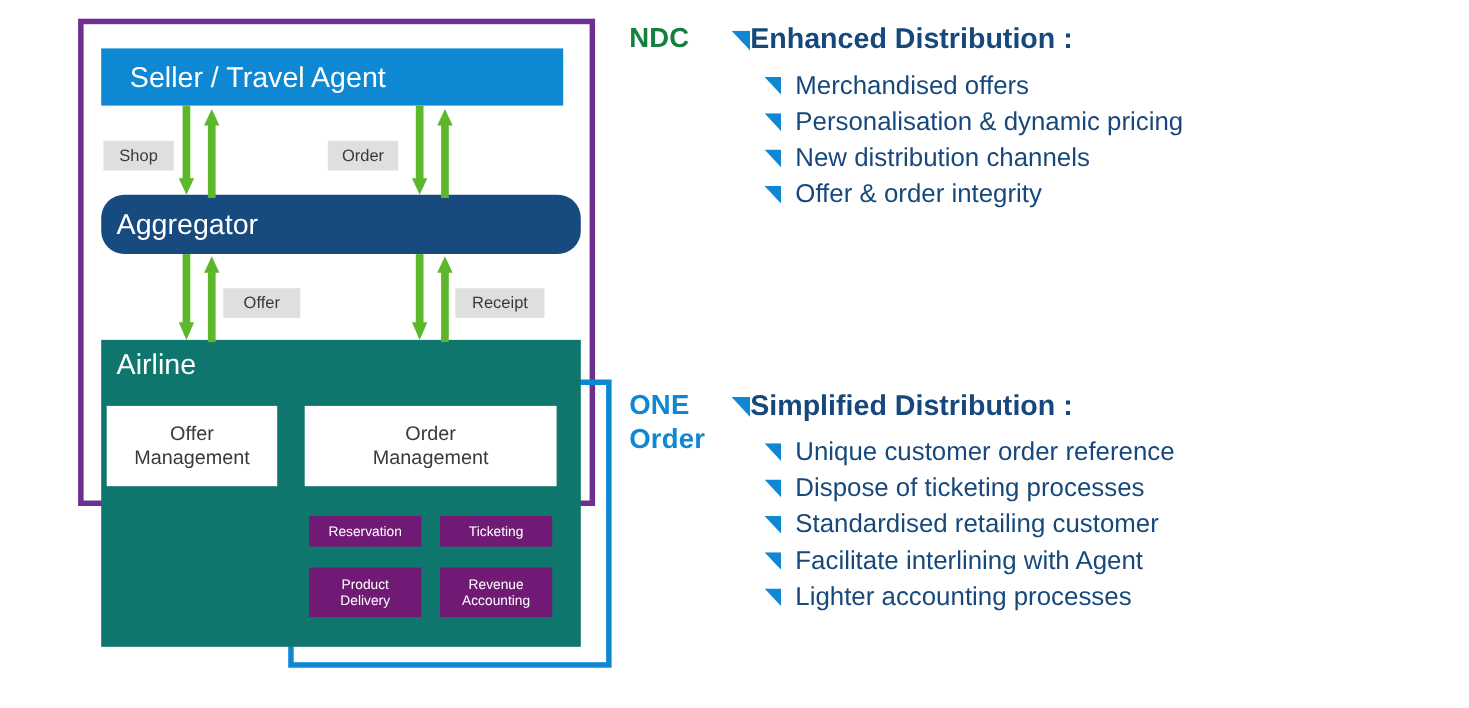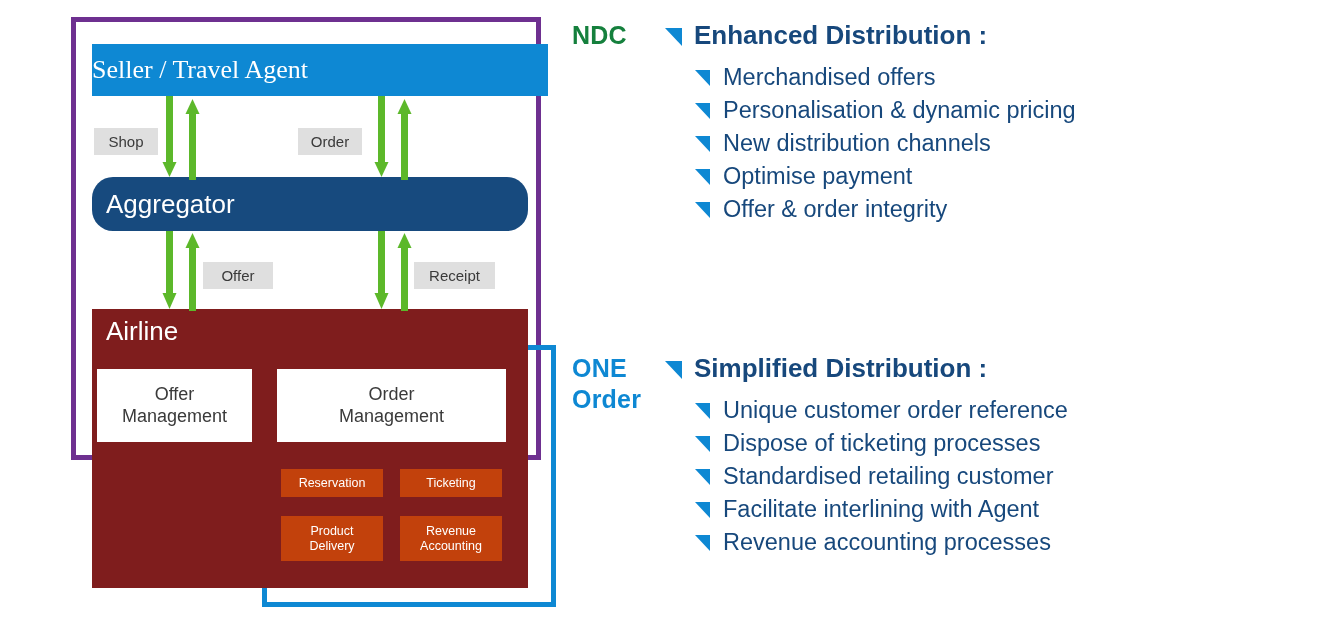--- a/index.html
+++ b/index.html
@@ -65,40 +65,39 @@
   .bar {
     position: absolute;
     z-index: 5;
     display: flex;
     align-items: center;
     color: #ffffff;
     box-sizing: border-box;
   }
   .bar-seller {
     left: 92px; top: 44px;
-    width: 456px; height: 52px;
+    width: 420px; height: 52px;
     background: #0E88D3;
-    padding-left: 0;
+    padding-left: 26px;
     font-size: 26px;
-    font-family: Liberation Serif, serif;
   }
   .bar-aggregator {
     left: 92px; top: 177px;
     width: 436px; height: 54px;
     background: #174A7E;
     padding-left: 14px;
     font-size: 26px;
     border-radius: 21px;
   }
   
   .block-airline {
     position: absolute;
     left: 92px; top: 309px;
     width: 436px; height: 279px;
-    background: #7f1d1d;
+    background: #0f766e;
     z-index: 5;
   }
   .airline-label {
     position: absolute;
     left: 14px; top: 8px;
     color: #ffffff;
     font-size: 26px;
     line-height: 1.1;
   }
 
@@ -120,21 +119,21 @@
     width: 155px; height: 73px;
   }
   .mgmt-order {
     left: 277px; top: 369px;
     width: 229px; height: 73px;
   }
 
   
   .cap-box {
     position: absolute;
-    background: #c2410c;
+    background: #701a75;
     color: #ffffff;
     display: flex;
     align-items: center;
     justify-content: center;
     text-align: center;
     font-size: 12.5px;
     line-height: 1.15;
     z-index: 7;
   }
   .cap-0 { left: 281px; top: 469px; width: 102px; height: 28px; }
@@ -187,21 +186,20 @@
   }
   .tag-ndc { color: #15803d; }
   .tag-one { color: #0E88D3; }
 
   .sec-head-row {
     position: absolute;
     left: 100px;
     top: 0;
     display: flex;
     align-items: flex-start;
-    gap: 12px;
   }
   .sec-head {
     color: #17487C;
     font-size: 26px;
     font-weight: bold;
     line-height: 1.18;
     white-space: nowrap;
   }
 
   .bullets {
@@ -368,26 +366,20 @@
         <li class="bullet-item">
           <svg class="tri" viewBox="0 0 15 16">
             <polygon points="0,0 15,0 15,16" fill="#0E88D3"></polygon>
           </svg>
           <span class="bullet-text">New distribution channels</span>
         </li>
         <li class="bullet-item">
           <svg class="tri" viewBox="0 0 15 16">
             <polygon points="0,0 15,0 15,16" fill="#0E88D3"></polygon>
           </svg>
-          <span class="bullet-text">Optimise payment</span>
-        </li>
-        <li class="bullet-item">
-          <svg class="tri" viewBox="0 0 15 16">
-            <polygon points="0,0 15,0 15,16" fill="#0E88D3"></polygon>
-          </svg>
           <span class="bullet-text">Offer &amp; order integrity</span>
         </li>
       </ul>
     </div>
 
     <div class="section section-one">
       <div class="sec-tag tag-one">
         <span>ONE</span><br>
         <span>Order</span>
       </div>
@@ -421,19 +413,19 @@
         <li class="bullet-item">
           <svg class="tri" viewBox="0 0 15 16">
             <polygon points="0,0 15,0 15,16" fill="#0E88D3"></polygon>
           </svg>
           <span class="bullet-text">Facilitate interlining with Agent</span>
         </li>
         <li class="bullet-item">
           <svg class="tri" viewBox="0 0 15 16">
             <polygon points="0,0 15,0 15,16" fill="#0E88D3"></polygon>
           </svg>
-          <span class="bullet-text">Revenue accounting processes</span>
+          <span class="bullet-text">Lighter accounting processes</span>
         </li>
       </ul>
     </div>
 
   </div>
 </div>
 
 </body></html>

